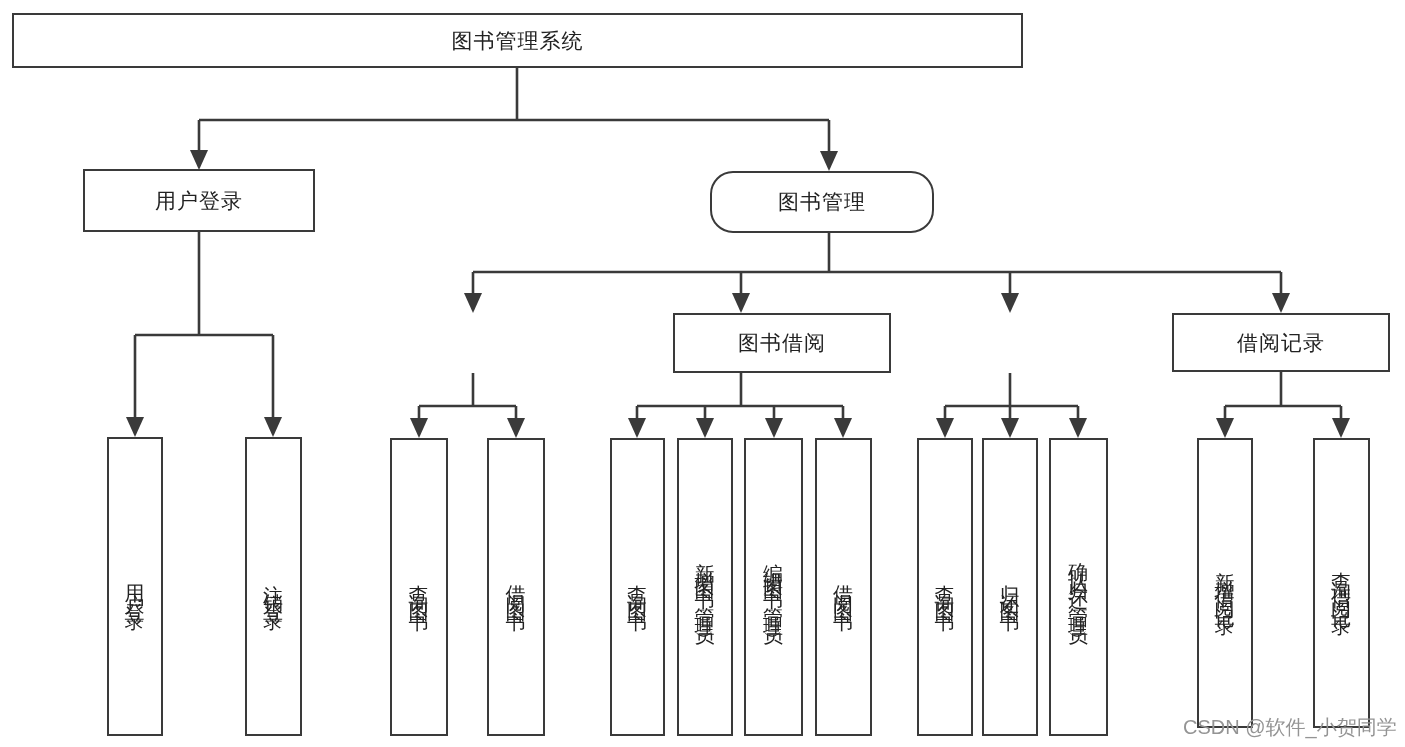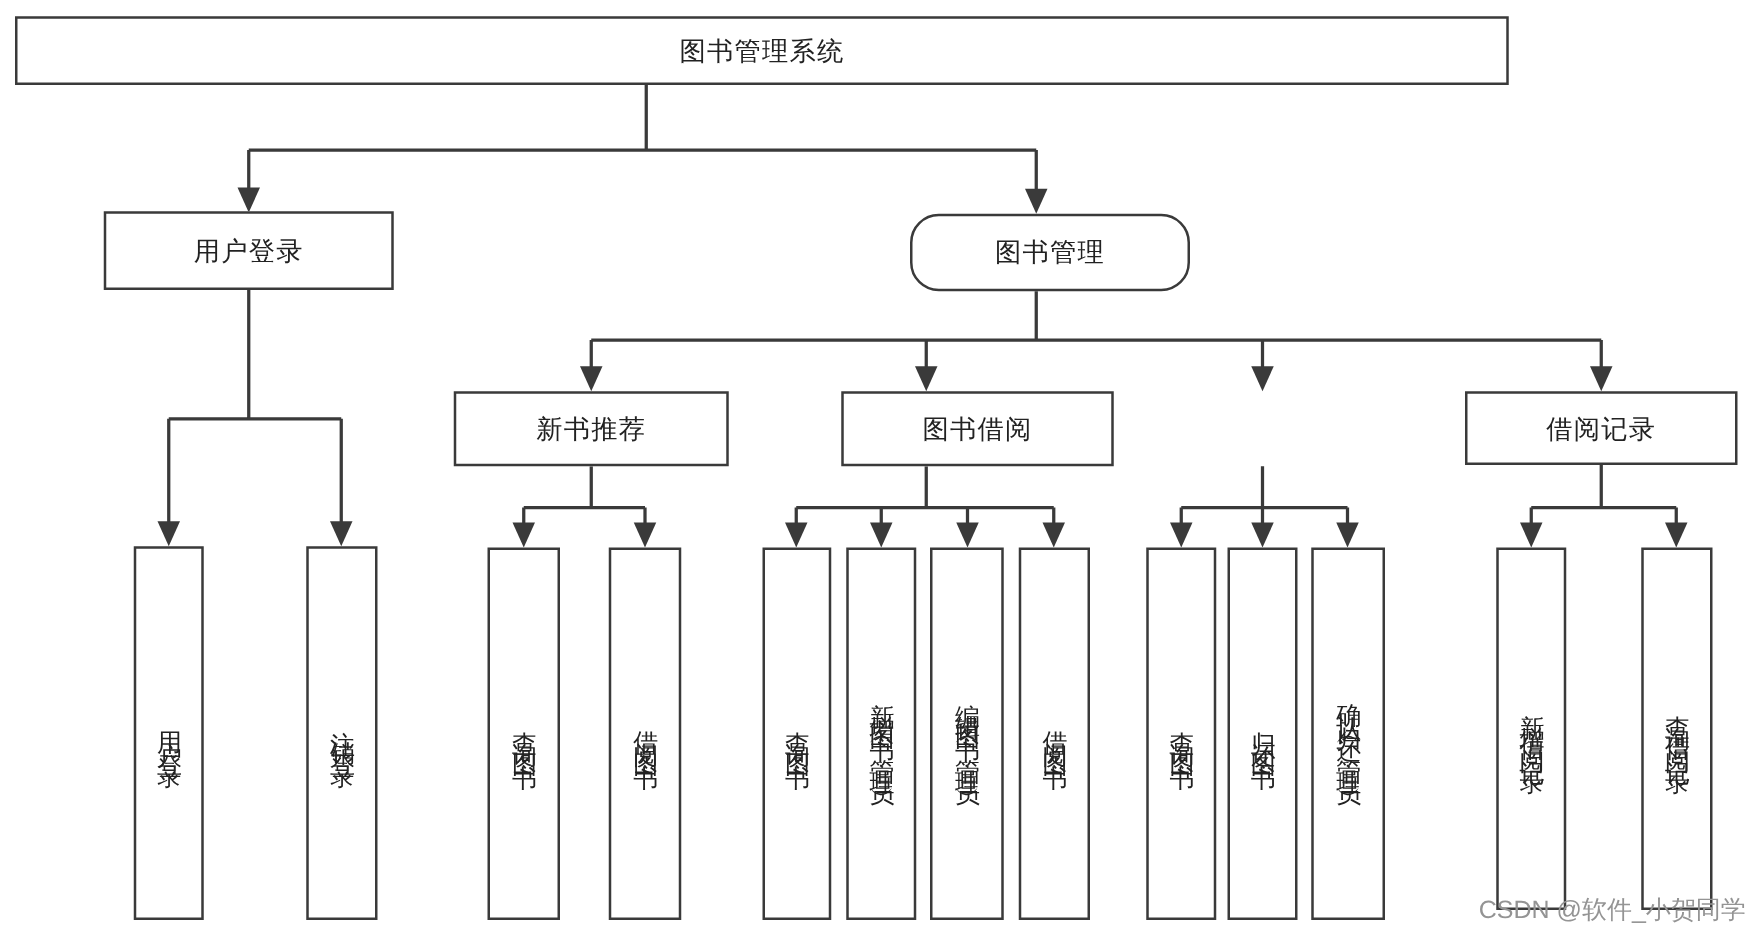--- a/index.html
+++ b/index.html
@@ -112,34 +112,31 @@
 
     <g stroke="#3a3a3a" stroke-width="2.6" fill="none">
       <path d="M1281 372 V406 M1225 406 H1341 M1225 406 V420 M1341 406 V420"></path>
     </g>
     <g fill="#3a3a3a" stroke="none">
       <path d="M1216 418 L1234 418 L1225 438 Z"></path>
       <path d="M1332 418 L1350 418 L1341 438 Z"></path>
     </g>
   </svg>
 
-  <div class="node h-node" style="left:12px;top:13px;width:1195px;height:55px;">
+  <div class="node h-node" style="left:12px;top:13px;width:1011px;height:55px;">
     <span>图书管理系统</span>
   </div>
 
   <div class="node h-node" style="left:83px;top:169px;width:232px;height:63px;">
     <span>用户登录</span>
   </div>
-  <div class="node h-node" style="left:728px;top:171px;width:224px;height:62px;border-radius:23px;">
+  <div class="node h-node" style="left:710px;top:171px;width:224px;height:62px;border-radius:23px;">
     <span>图书管理</span>
   </div>
 
-  <div class="node h-node" style="left:363px;top:313px;width:220px;height:60px;">
-    <span>新书推荐</span>
-  </div>
   <div class="node h-node" style="left:632px;top:313px;width:218px;height:60px;margin-left:41px;">
     <span>图书借阅</span>
   </div>
   <div class="node h-node" style="left:1172px;top:313px;width:218px;height:59px;text-align:right;">
     <span>借阅记录</span>
   </div>
 
   <div class="node v-node" style="left:107px;top:437px;width:56px;height:299px;">
     <span>用户登录</span>
   </div>

